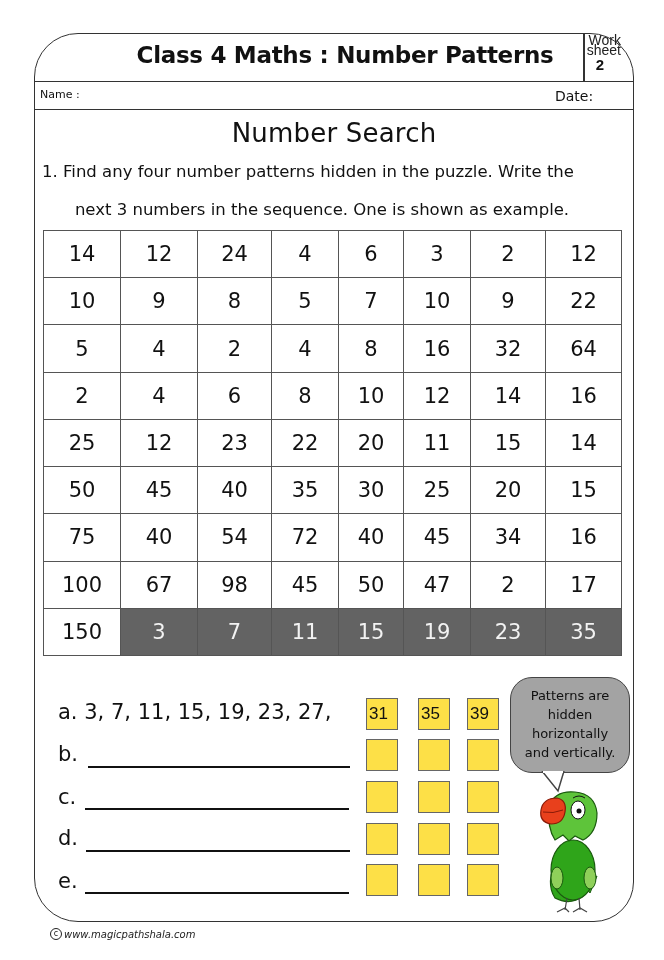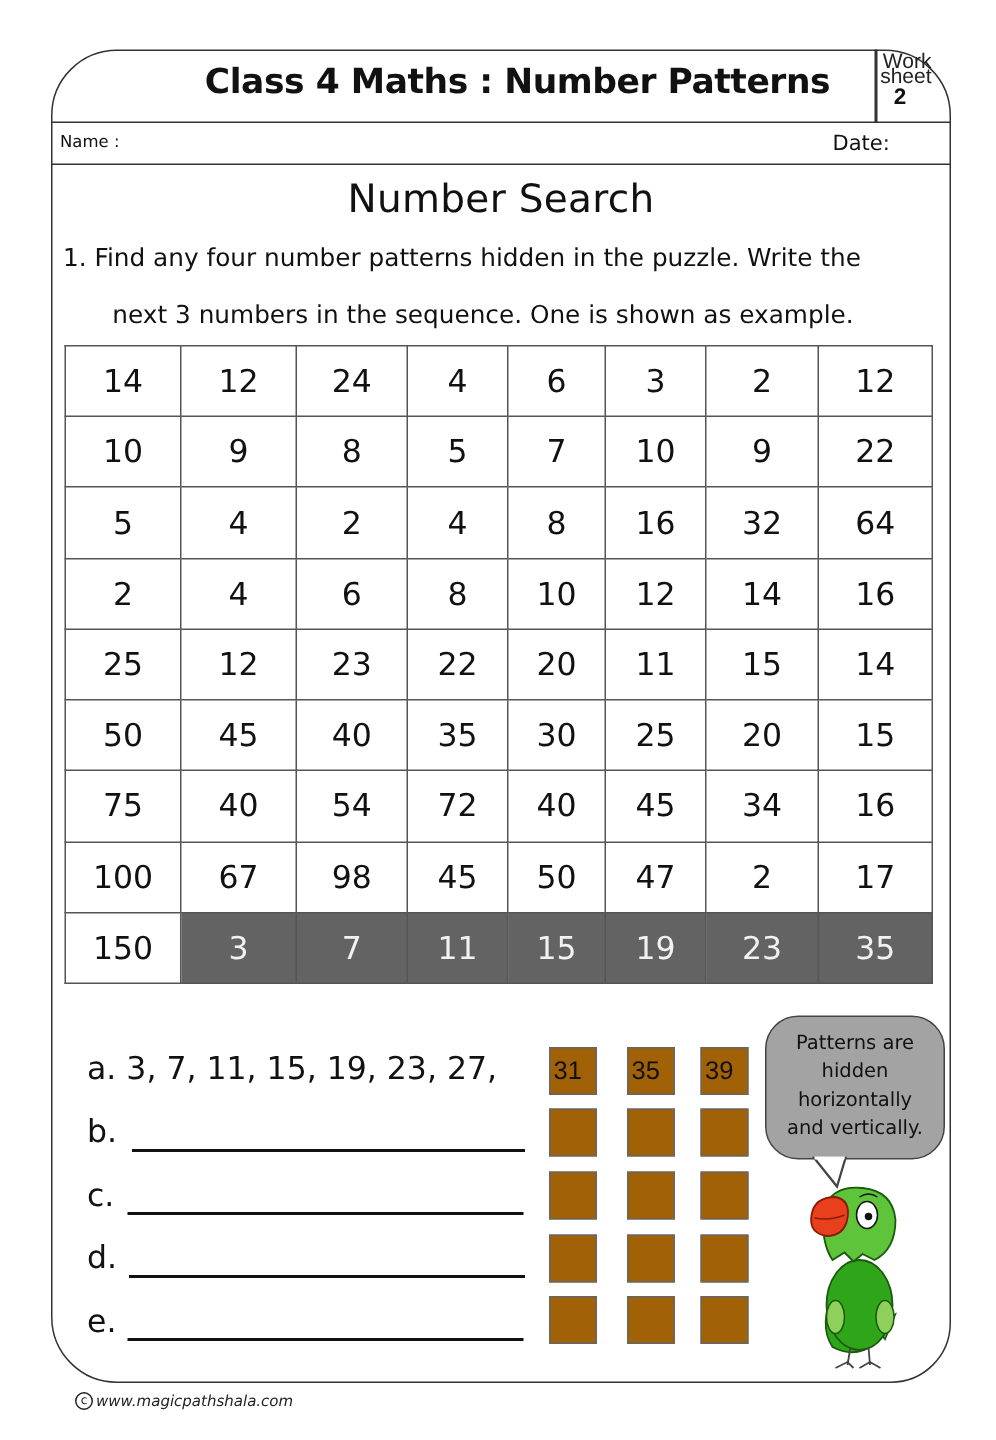--- a/index.html
+++ b/index.html
@@ -53,21 +53,21 @@
     border: 1.2px solid #555; text-align: center; vertical-align: middle;
     font-size: 21px; height: 42.6px; padding: 0;
   }
   .grid td.hl { background: #636363; color: #f2f2f2; }
   .ans-row { position: absolute; left: 58px; font-size: 21px; white-space: nowrap; }
   .ans-line {
     position: absolute; height: 2px; background: #111;
   }
 
   .box {
-    position: absolute; width: 32px; height: 32px; background: #a16207;
+    position: absolute; width: 32px; height: 32px; background: #fde047;
     border: 1.5px solid #666; font-family: "Liberation Sans", sans-serif;
     font-size: 17px; line-height: 30px; padding-left: 2px; color: #111;
   }
 
   .bubble {
     position: absolute; left: 510px; top: 677px; width: 120px; height: 96px;
     border: 1.5px solid #444; border-radius: 22px; background: #a3a3a3;
     text-align: center; font-size: 13px; line-height: 19px; padding-top: 8px;
   }
   .parrot { position: absolute; left: 535px; top: 788px; }

